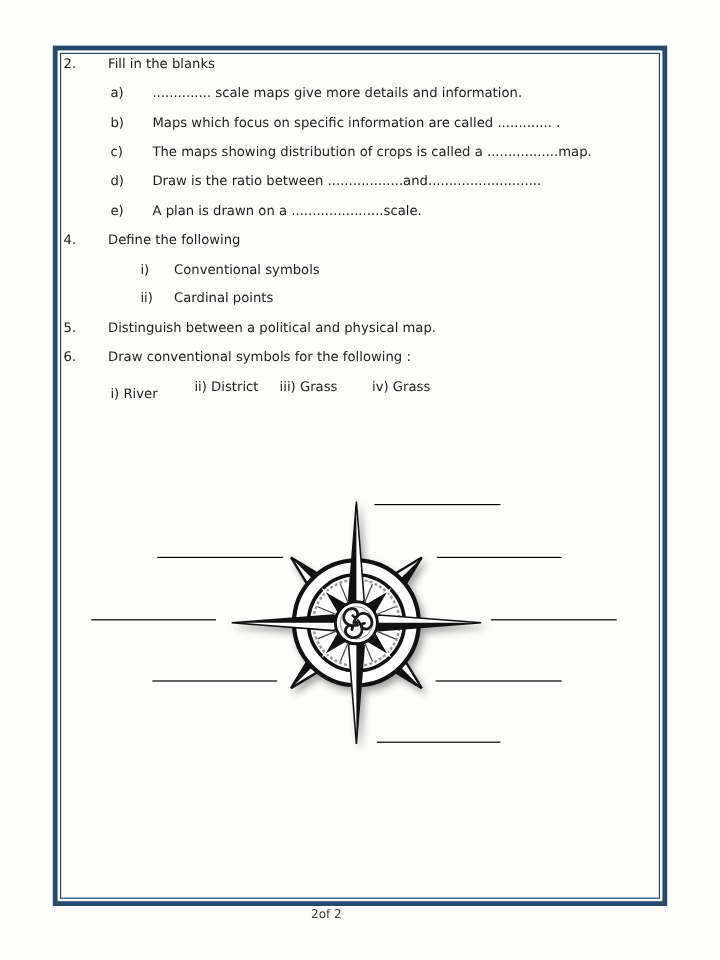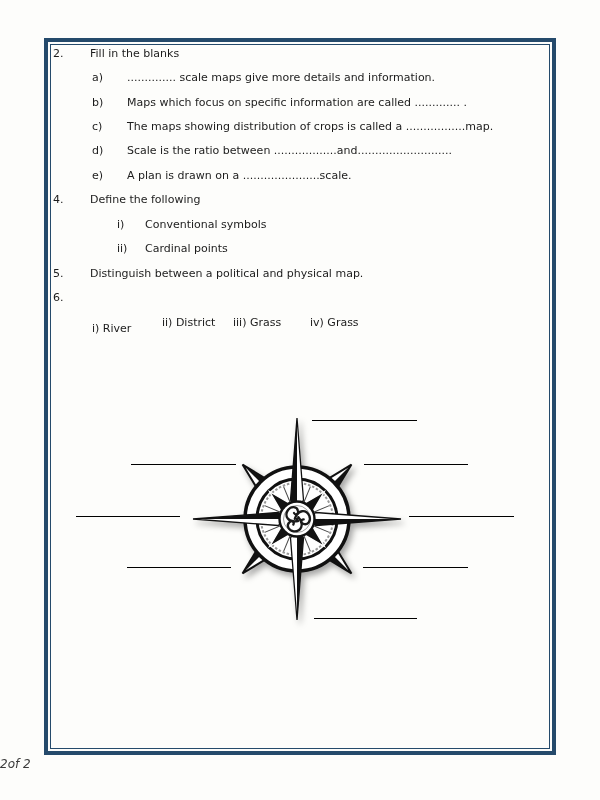--- a/index.html
+++ b/index.html
@@ -44,21 +44,21 @@
   .blank-nw{left:131px;top:464px;width:105px;}
   .blank-ne{left:364px;top:464px;width:104px;}
   .blank-w {left:76px; top:516px;width:104px;}
   .blank-e {left:409px;top:516px;width:105px;}
   .blank-sw{left:127px;top:567px;width:104px;}
   .blank-se{left:363px;top:567px;width:105px;}
   .blank-s {left:314px;top:618px;width:103px;}
 
   .footer{
     position:absolute;top:757px;left:0;width:544px;
-    text-align:left;font-size:12px;color:#3a3a3a;font-style:italic;
+    text-align:center;font-size:10px;color:#3a3a3a;
   }
 </style>
 </head>
 <body>
 
 <div class="page">
 
   <div class="border-outer">
     <div class="border-inner">
       <div class="content">
@@ -74,21 +74,21 @@
         <div class="row sub">
           <span class="sublabel">b)</span>
           <span>Maps which focus on specific information are called ............. .</span>
         </div>
         <div class="row sub">
           <span class="sublabel">c)</span>
           <span>The maps showing distribution of crops is called a .................map.</span>
         </div>
         <div class="row sub">
           <span class="sublabel">d)</span>
-          <span>Scale is the ratio between ..................and...........................</span>
+          <span>Draw is the ratio between ..................and...........................</span>
         </div>
         <div class="row sub">
           <span class="sublabel">e)</span>
           <span>A plan is drawn on a ......................scale.</span>
         </div>
 
         <div class="row">
           <span class="num">4.</span>
           <span>Define the following</span>
         </div>
@@ -101,20 +101,21 @@
           <span>Cardinal points</span>
         </div>
 
         <div class="row">
           <span class="num">5.</span>
           <span>Distinguish between a political and physical map.</span>
         </div>
 
         <div class="row">
           <span class="num">6.</span>
+          <span>Draw conventional symbols for the following :</span>
         </div>
         <div class="row sub">
           <span class="sym-item symw1">i) River</span>
           <span class="sym-item symw2">ii) District</span>
           <span class="sym-item symw3">iii) Grass</span>
           <span class="sym-item">iv) Grass</span>
         </div>
 
 
       </div>

